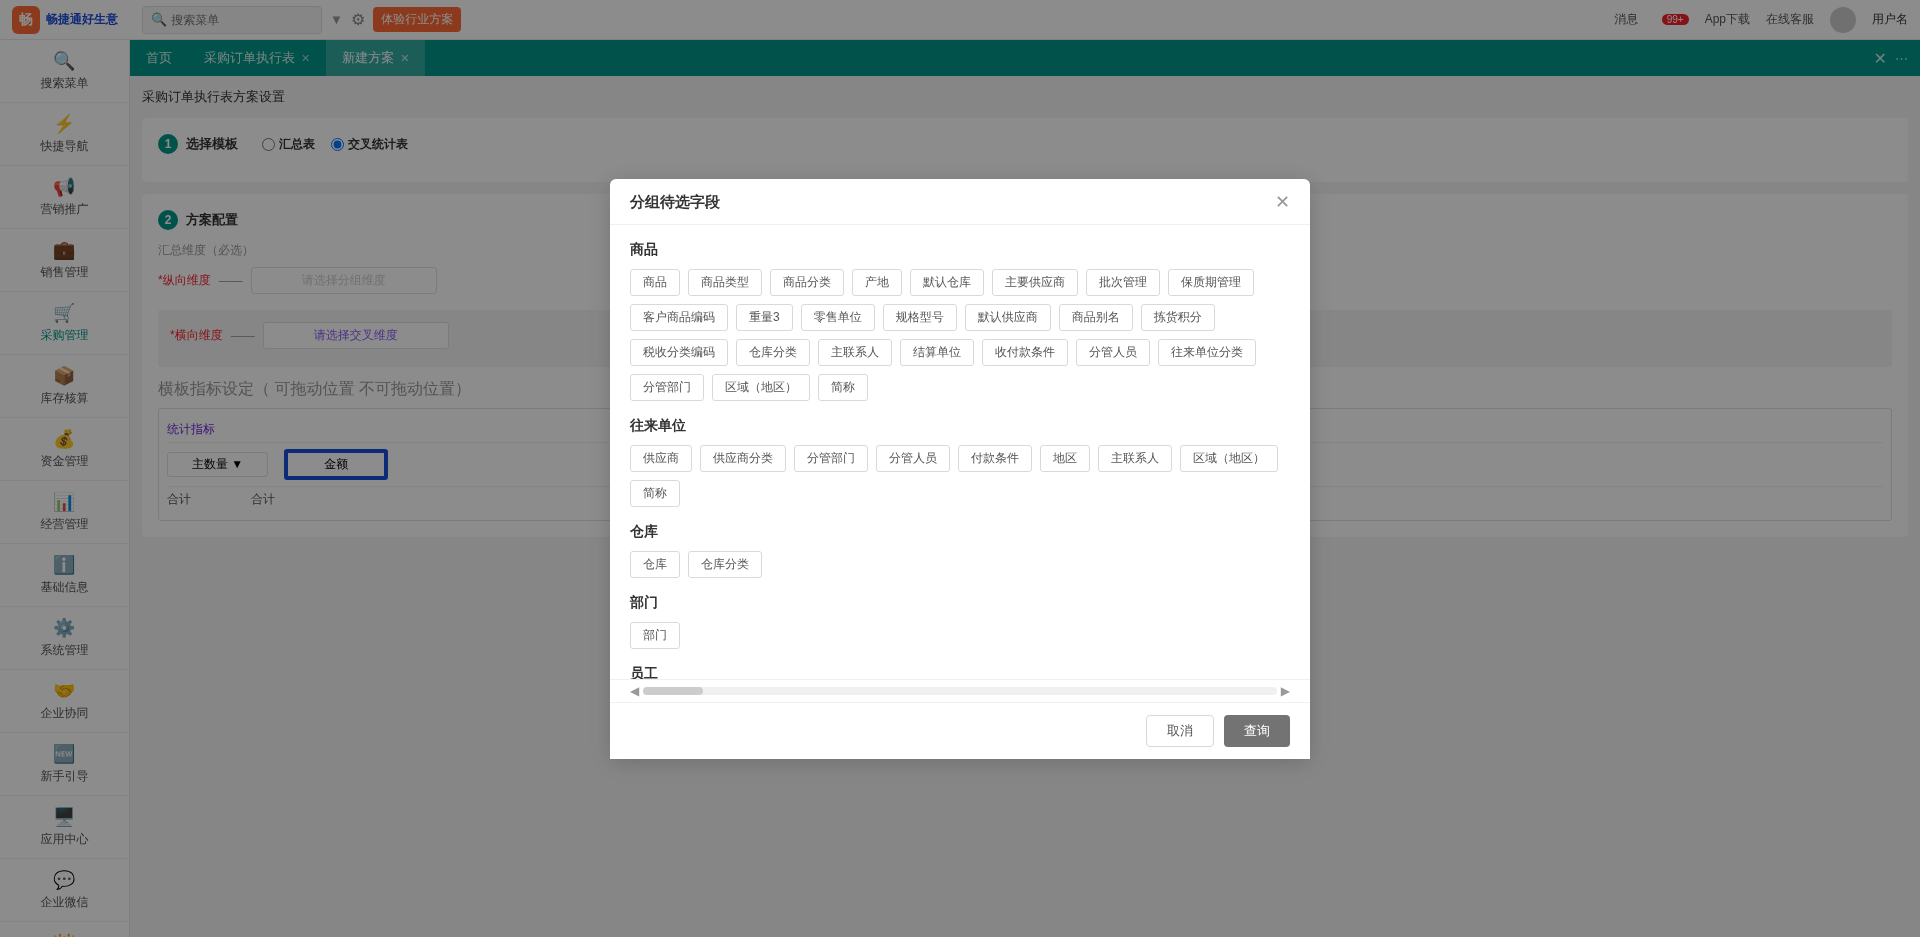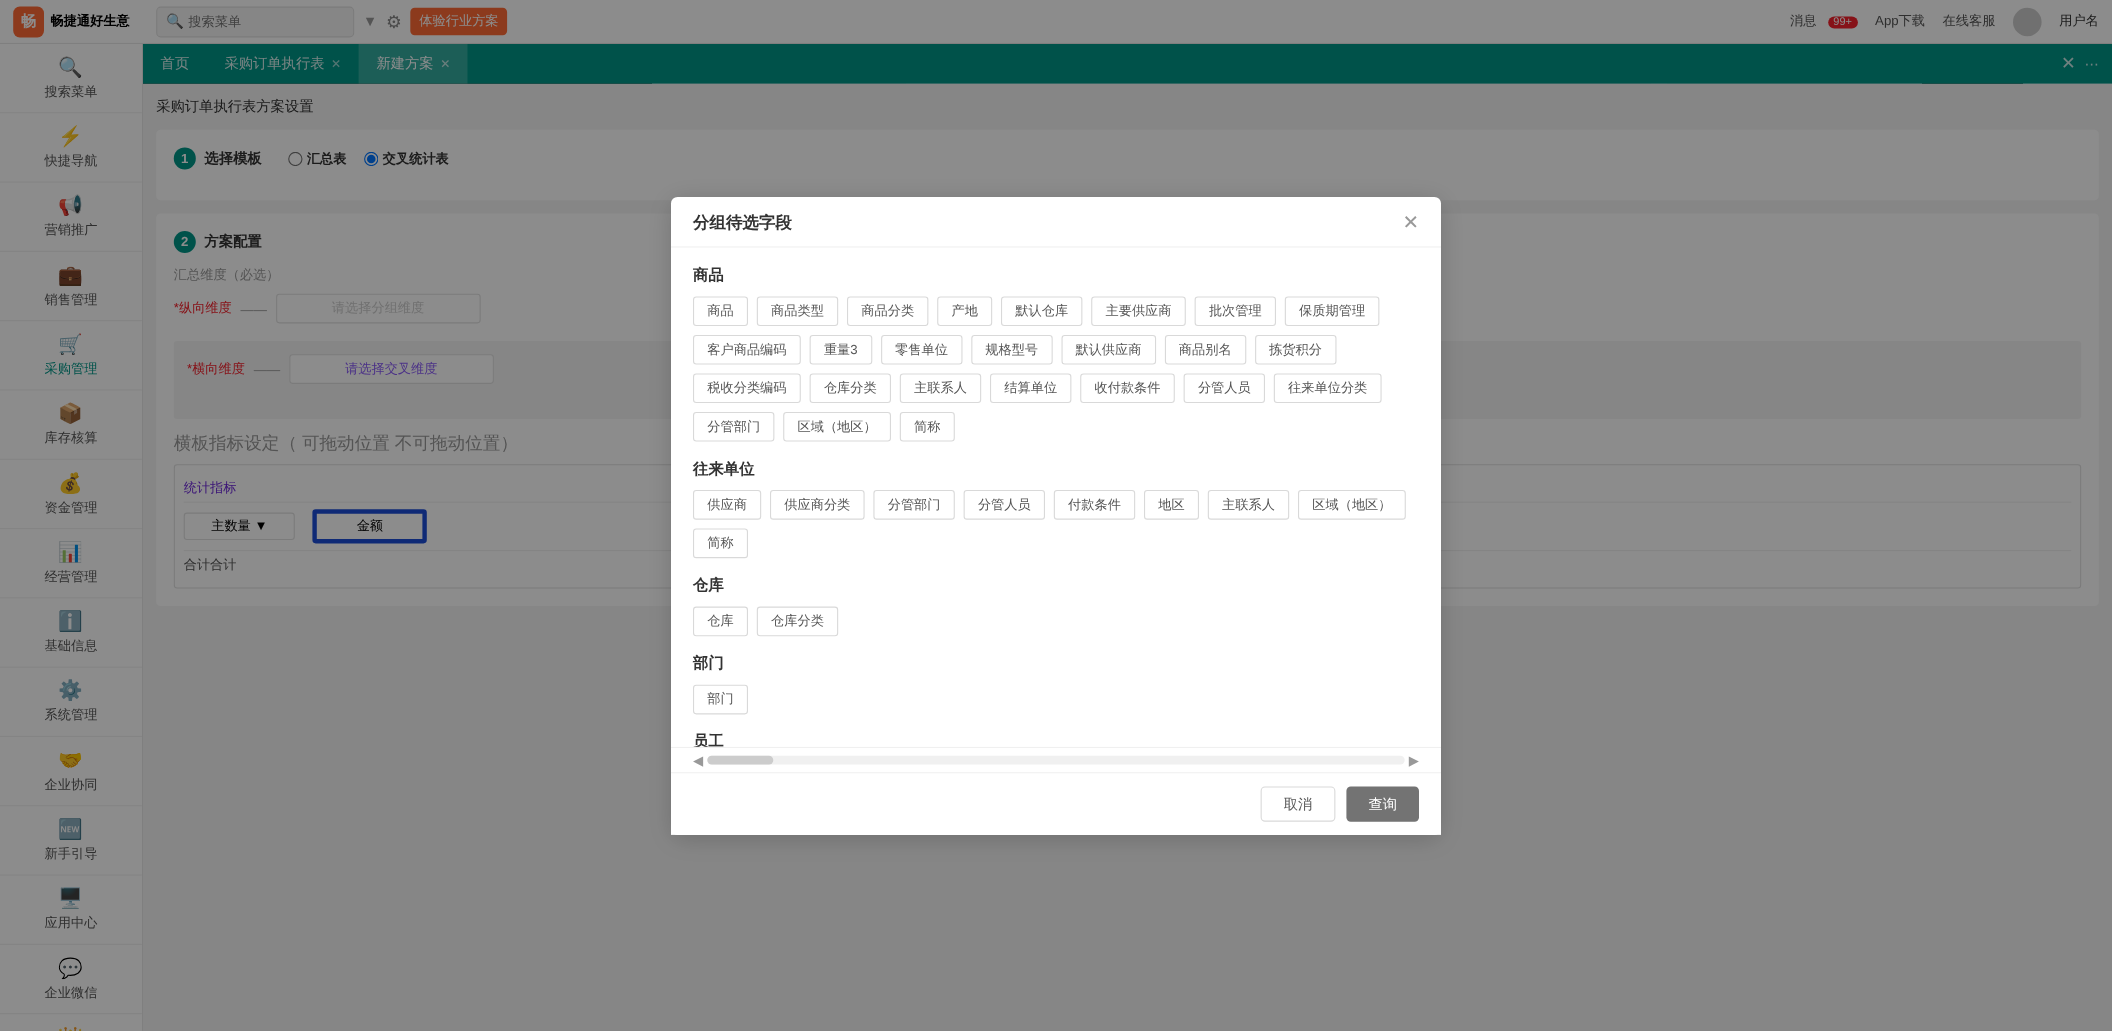--- a/index.html
+++ b/index.html
@@ -19,21 +19,21 @@
       width: 130px;
       display: flex; align-items: center; gap: 6px;
     }
     .logo-icon {
       width: 28px; height: 28px;
       background: #ff6b35;
       border-radius: 6px;
       display: flex; align-items: center; justify-content: center;
       color: #fff; font-weight: bold; font-size: 14px;
     }
-    .logo-text { color: #000000; font-size: 12px; font-weight: bold; text-align: right; }
+    .logo-text { color: #1d4ed8; font-size: 12px; font-weight: bold; text-align: right; }
     .top-search {
       flex: 1;
       display: flex; align-items: center; gap: 8px;
     }
     .search-box {
       background: #f5f5f5;
       border: 1px solid #e0e0e0;
       border-radius: 4px;
       height: 28px;
       padding: 0 8px;
@@ -49,21 +49,21 @@
       border: none;
       border-radius: 4px;
       padding: 4px 8px;
       cursor: pointer;
       font-size: 12px;
     }
     .top-right {
       display: flex; align-items: center; gap: 16px; font-size: 12px; color: #555;
     }
     .badge {
-      background: #f5222d; color: #fff; border-radius: 10px; padding: 0 5px; font-size: 10px; margin-left: 7px;
+      background: #f5222d; color: #fff; border-radius: 10px; padding: 0 5px; font-size: 10px; margin-left: 20px;
     }
 
     
     .tab-bar {
       height: 36px;
       background: #009688;
       display: flex;
       align-items: center;
       padding: 0 0 0 0;
       position: fixed; top: 40px; left: 130px; right: 0; z-index: 99;
@@ -380,36 +380,36 @@
       <span class="step-num">2</span>
       <span>方案配置</span>
     </div>
     <div style="color:#999;font-size:12px;margin-bottom:8px">汇总维度（必选）</div>
     <div style="display:flex;align-items:center;gap:8px;margin-bottom:16px">
       <span style="color:#f5222d;font-size:12px">*纵向维度</span>
       <span style="color:#999;font-size:12px">——</span>
       <span style="color:#ccc;font-size:12px;border:1px solid #e0e0e0;padding:4px 50px;border-radius:3px">请选择分组维度</span>
     </div>
     <div style="background:#f5f5f5;padding:12px;border-radius:3px;margin-bottom:12px">
-      <div style="display:flex;align-items:center;gap:8px;margin-bottom:20px">
+      <div style="display:flex;align-items:center;gap:8px;margin-bottom:6px">
         <span style="color:#f5222d;font-size:12px">*横向维度</span>
         <span style="color:#999;font-size:12px">——</span>
         <span style="color:#8b5cf6;font-size:12px;border:1px solid #e0e0e0;padding:4px 50px;border-radius:3px;background:#fff">请选择交叉维度</span>
       </div>
     </div>
     <div style="font-size:16px;color:#999;margin-bottom:8px">横板指标设定（ 可拖动位置 不可拖动位置）</div>
     <div style="background:#fff;border:1px solid #e0e0e0;padding:8px;border-radius:3px">
       <div style="display:flex;align-items:center;gap:16px;padding:4px 0;border-bottom:1px solid #f0f0f0;font-size:12px;color:#6d28d9">
         <span>统计指标</span>
       </div>
       <div style="display:flex;align-items:center;gap:16px;padding:6px 0;font-size:12px">
         <span style="border:1px solid #e0e0e0;padding:3px 24px;border-radius:3px">主数量 ▼</span>
         <span style="border:4px solid #1d4ed8;padding:3px 36px;border-radius:3px">金额</span>
       </div>
-      <div style="display:flex;padding:4px 0;font-size:12px;color:#555;border-top:1px solid #f0f0f0">
+      <div style="display:flex;gap:60px;padding:4px 0;font-size:12px;color:#555;border-top:1px solid #f0f0f0">
         <span>合计</span>
         <span>合计</span>
       </div>
     </div>
   </div>
 </div>
 
 <div class="modal-overlay">
   <div class="modal">
     <div class="modal-header">

